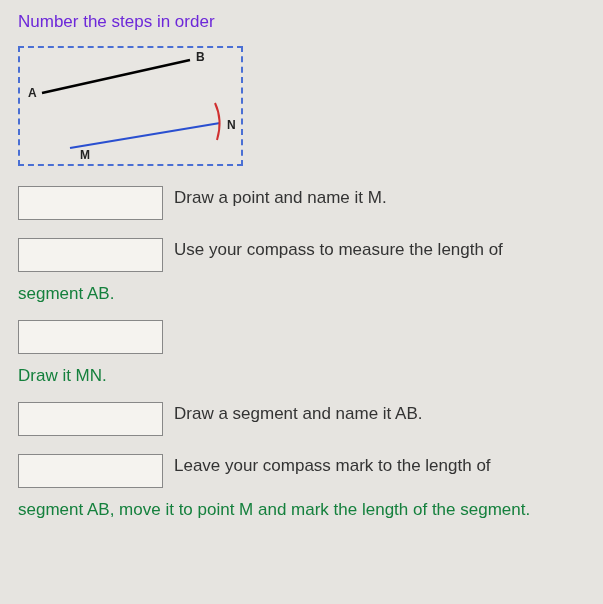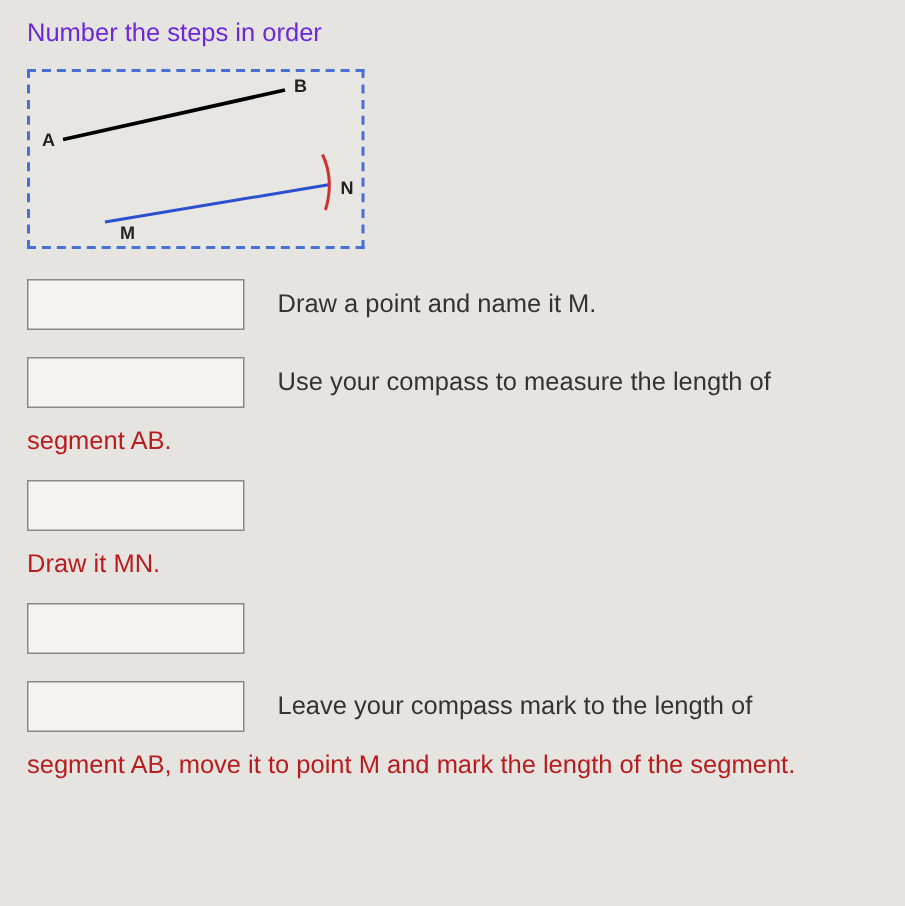--- a/index.html
+++ b/index.html
@@ -25,39 +25,38 @@
     .diagram-box {
       width: 225px;
       height: 120px;
       border: 2px dashed #4a6fd4;
       position: relative;
       margin-bottom: 20px;
       background: #e8e6e2;
     }
     .step-row {
       display: flex;
-      align-items: center;
       margin-bottom: 10px;
-      gap: 22px;
+      gap: 11px;
     }
     .input-box {
       width: 145px;
       height: 34px;
       border: 1px solid #888;
       background: #f5f3ef;
       flex-shrink: 0;
     }
     .step-text {
       font-size: 17px;
       color: #333;
       line-height: 1.4;
     }
     .wrap-text {
       font-size: 17px;
-      color: #b91c1c;
+      color: #15803d;
       line-height: 1.4;
       margin-bottom: 14px;
       margin-top: 4px;
     }
     .label {
       position: absolute;
       font-size: 12px;
       font-weight: bold;
       color: #222;
     }
@@ -94,20 +93,21 @@
 </div>
 <div class="wrap-text">segment AB.</div>
 
 <div class="step-row">
   <input class="input-box" type="text" style="">
 </div>
 <div class="wrap-text">Draw it MN.</div>
 
 <div class="step-row">
   <input class="input-box" type="text" style="">
+  <span class="step-text">Draw a segment and name it AB.</span>
 </div>
 <div style="height:8px;"></div>
 
 <div class="step-row">
   <input class="input-box" type="text" style="">
   <span class="step-text">Leave your compass mark to the length of</span>
 </div>
 <div class="wrap-text">segment AB, move it to point M and mark the length of the segment.</div>
 
 </body></html>

